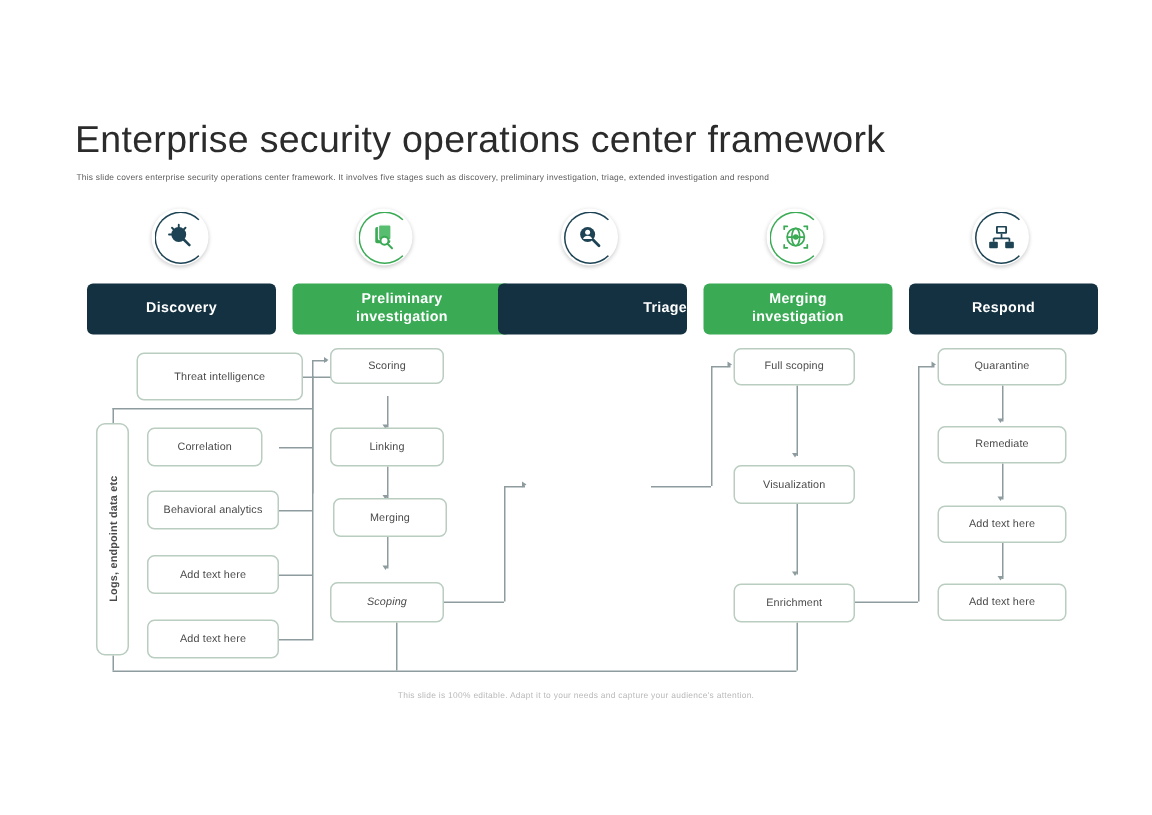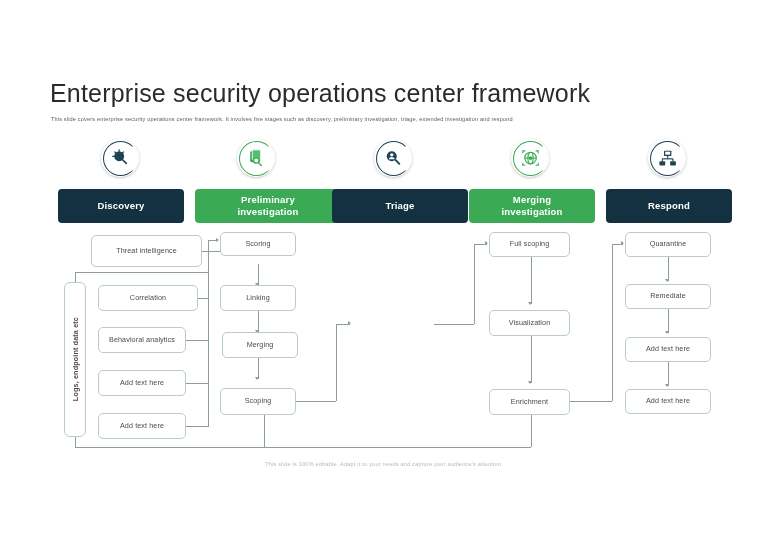--- a/index.html
+++ b/index.html
@@ -159,21 +159,21 @@
     <span>Discovery</span>
   </div>
 
   <div class="banner green" style="left:195px;top:189px;width:146px;">
     <div>
       <span>Preliminary</span>
       <span>investigation</span>
     </div>
   </div>
 
-  <div class="banner dark" style="left:332px;top:189px;width:136px;">
+  <div class="banner dark" style="left:332px;top:189px;width:126px;justify-content:flex-end;">
     <span>Triage</span>
   </div>
 
   <div class="banner green" style="left:469px;top:189px;width:126px;">
     <div>
       <span>Merging</span>
       <span>investigation</span>
     </div>
   </div>
 
@@ -239,21 +239,21 @@
   <div class="conn v" style="left:264px;top:415px;height:32px;"></div>
 
   <div class="node" style="left:91px;top:235px;width:111px;height:32px;">
     <span class="lbl">Threat intelligence</span>
   </div>
 
   <div class="vnode" style="left:64px;top:282px;width:22px;height:155px;">
     <span class="vlbl">Logs, endpoint data etc</span>
   </div>
 
-  <div class="node" style="left:98px;top:285px;width:100px;height:26px;text-align:center;">
+  <div class="node" style="left:98px;top:285px;width:77px;height:26px;text-align:center;">
     <span class="lbl">Correlation</span>
   </div>
   <div class="node" style="left:98px;top:327px;width:88px;height:26px;">
     <span class="lbl">Behavioral analytics</span>
   </div>
   <div class="node" style="left:98px;top:370px;width:88px;height:26px;">
     <span class="lbl">Add text here</span>
   </div>
   <div class="node" style="left:98px;top:413px;width:88px;height:26px;">
     <span class="lbl">Add text here</span>
@@ -261,21 +261,21 @@
 
   <div class="node" style="left:220px;top:232px;width:76px;height:24px;">
     <span class="lbl">Scoring</span>
   </div>
   <div class="node" style="left:220px;top:285px;width:76px;height:26px;">
     <span class="lbl">Linking</span>
   </div>
   <div class="node" style="left:222px;top:332px;width:76px;height:26px;">
     <span class="lbl">Merging</span>
   </div>
-  <div class="node" style="left:220px;top:388px;width:76px;height:27px;">
+  <div class="node" style="left:220px;top:388px;width:76px;height:27px;font-style:italic;">
     <span class="lbl">Scoping</span>
   </div>
 
 
   <div class="node" style="left:489px;top:232px;width:81px;height:25px;">
     <span class="lbl">Full scoping</span>
   </div>
   <div class="node" style="left:489px;top:310px;width:81px;height:26px;">
     <span class="lbl">Visualization</span>
   </div>

